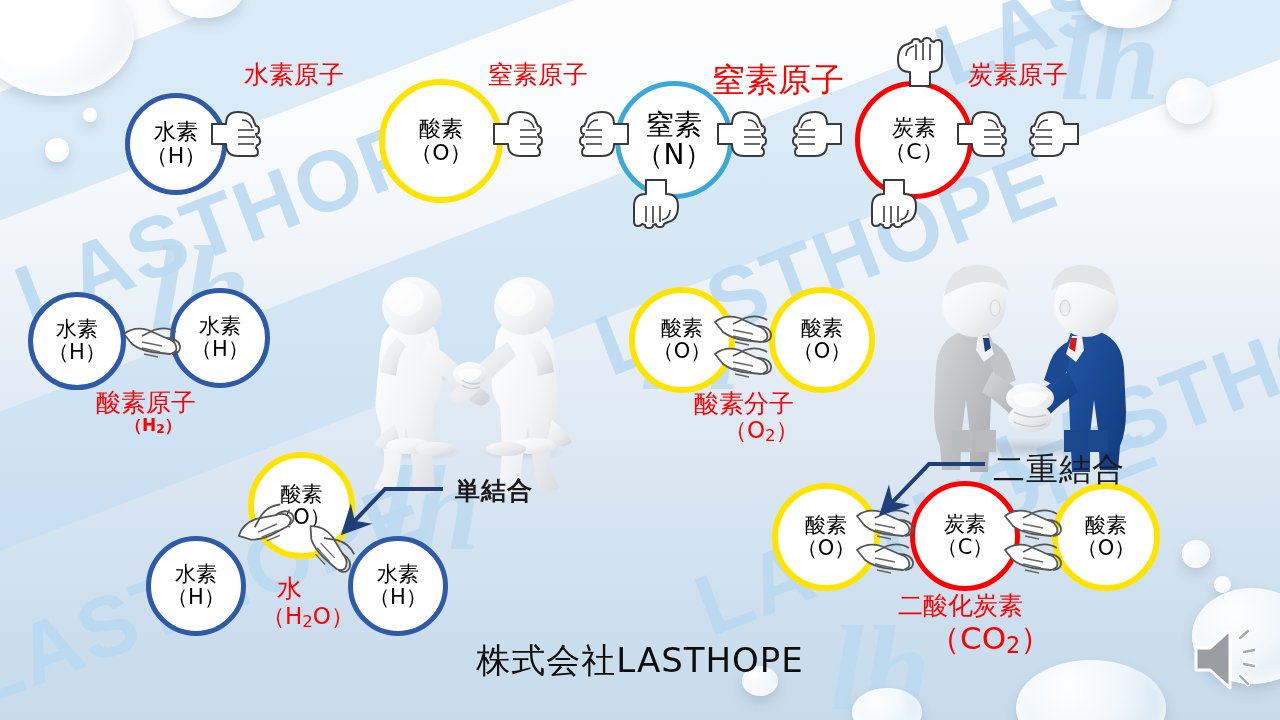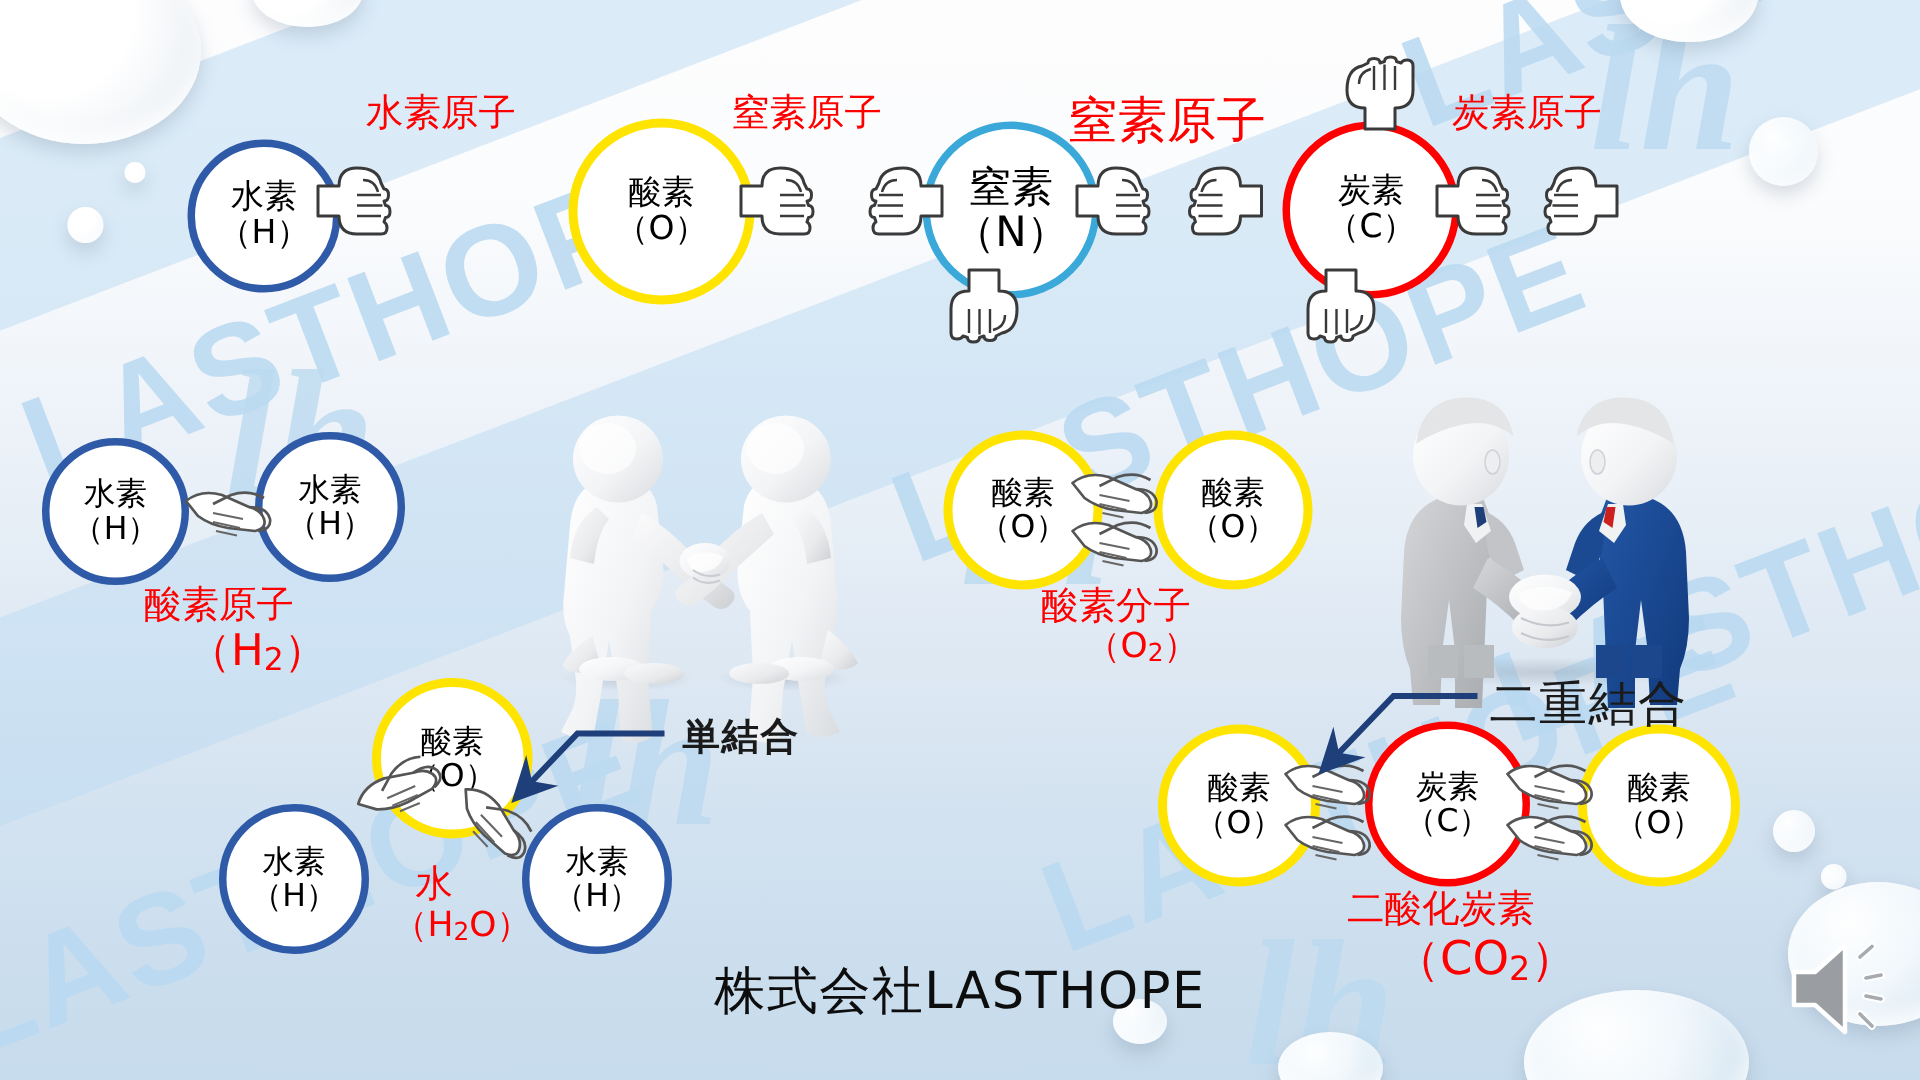--- a/index.html
+++ b/index.html
@@ -325,21 +325,21 @@
     <span class="el">水素</span>
     <span class="sym">（H）</span>
   </div>
   <div class="atom" style="left:170px;top:288px;width:90px;height:90px;border:5px solid #2e5aa8;font-size:21px;">
     <span class="el">水素</span>
     <span class="sym">（H）</span>
   </div>
   <div class="redlabel" style="left:96px;top:386px;font-size:25px;">
     <span>酸素原子</span>
   </div>
-  <div class="redlabel" style="left:125px;top:414px;font-size:29px;">
+  <div class="redlabel" style="left:125px;top:414px;font-size:17px;font-weight:bold;">
     <span>（H</span><span class="sub">2</span><span>）</span>
   </div>
 
   <div class="atom" style="left:629px;top:287px;width:94px;height:94px;border:6px solid #ffe400;font-size:21px;">
     <span class="el">酸素</span>
     <span class="sym">（O）</span>
   </div>
   <div class="atom" style="left:769px;top:287px;width:94px;height:94px;border:6px solid #ffe400;font-size:21px;">
     <span class="el">酸素</span>
     <span class="sym">（O）</span>

